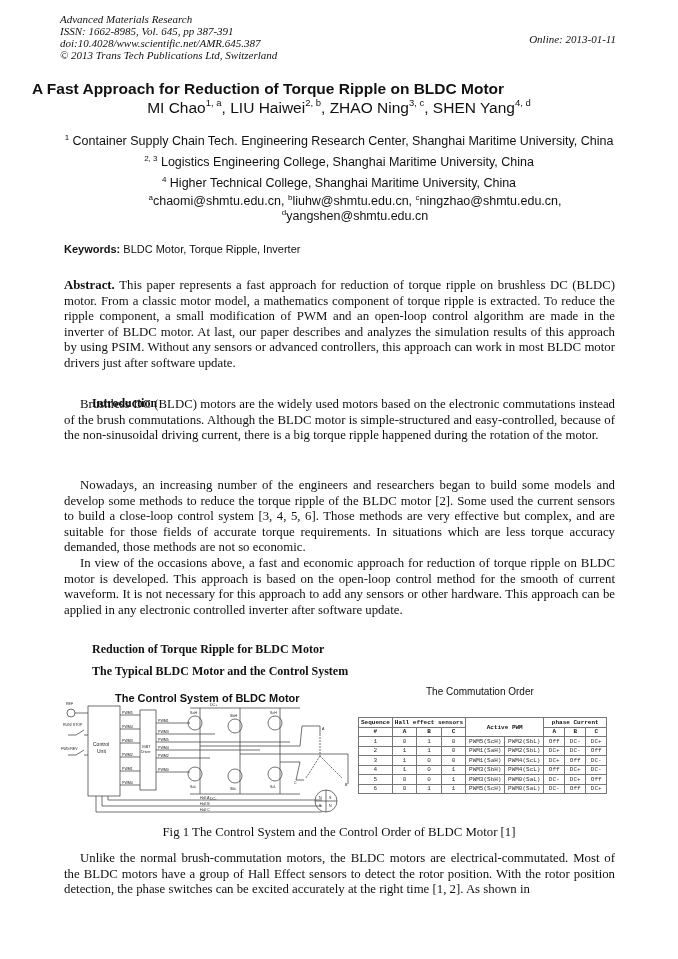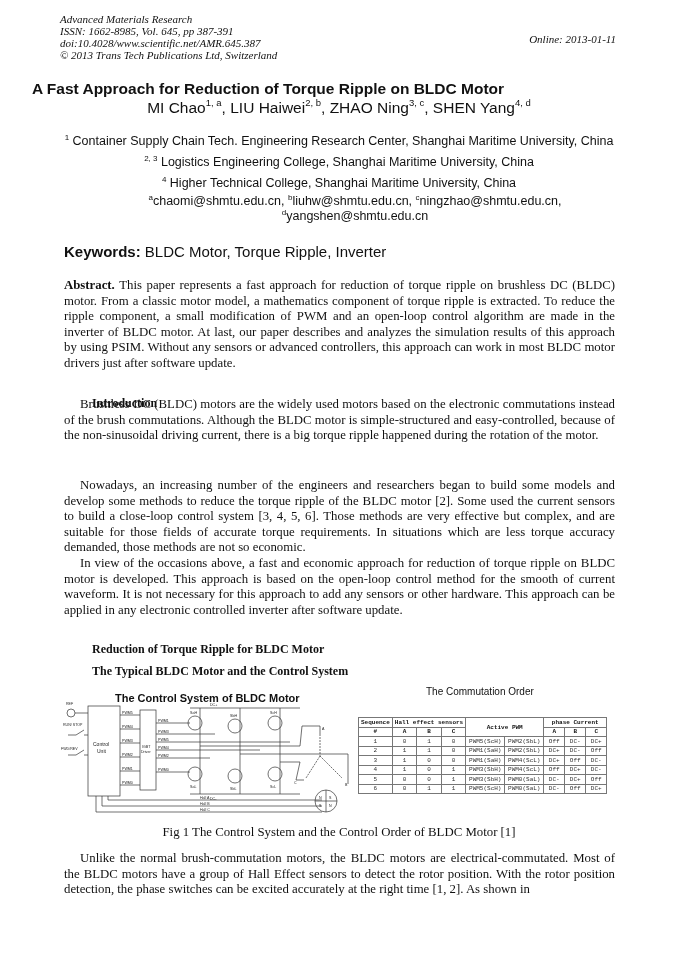--- a/index.html
+++ b/index.html
@@ -13,21 +13,21 @@
 
   .title { position: absolute; left: 0; width: 536px; top: 80px; text-align: center; font-size: 15.5px; font-weight: bold; }
   .authors { position: absolute; left: 0; width: 678px; top: 99px; text-align: center; font-size: 15.5px; }
   .authors sup { font-size: 9.5px; vertical-align: 7px; line-height: 0; }
 
   .affils { position: absolute; left: 0; width: 678px; top: 131px; text-align: center; font-size: 12.5px; line-height: 21px; }
   .affils sup { font-size: 8px; vertical-align: 5px; line-height: 0; }
   .emails { position: absolute; left: 0; width: 678px; top: 194px; text-align: center; font-size: 12.5px; line-height: 15px; padding-left: 16px; }
   .emails sup { font-size: 8px; vertical-align: 5px; line-height: 0; }
 
-  .keywords { position: absolute; left: 64px; top: 243px; font-size: 15px; }
+  .keywords { position: absolute; left: 64px; top: 243px; font-size: 11px; }
   .keywords b { font-weight: bold; }
 
   .para { position: absolute; left: 64px; width: 551px; font-size: 12.8px; line-height: 15.5px; text-align: justify; }
   .para .ind { display: inline-block; width: 16px; }
   .abstract { top: 278px; }
   .heading { position: absolute; left: 64px; font-size: 12px; font-weight: bold; margin-left: 28px; }
 
   .intro-h { top: 396px; }
   .intro-p1 { top: 397px; }
   .intro-p2 { top: 478px; }

